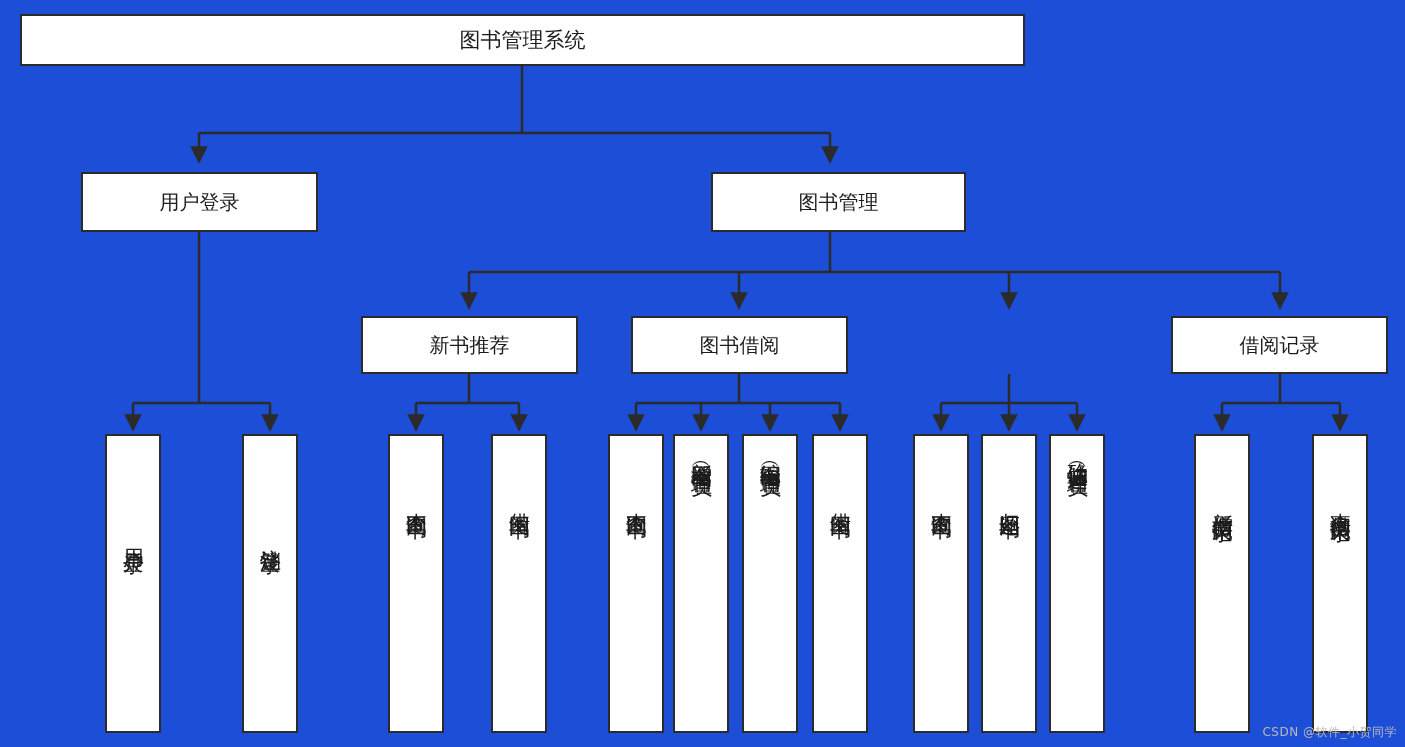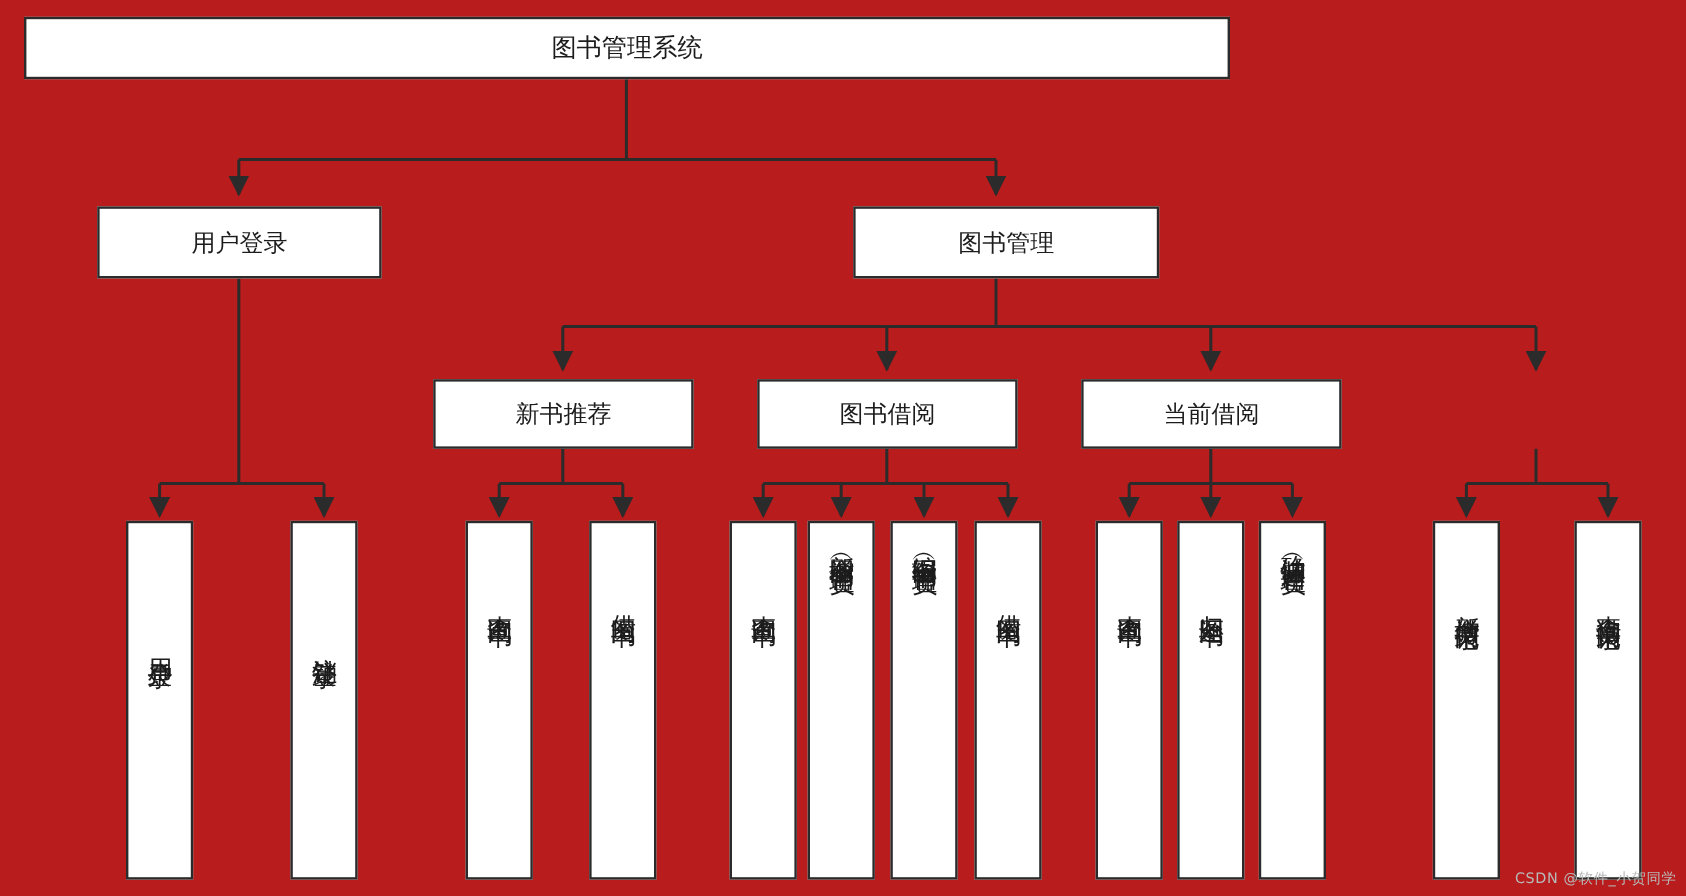--- a/index.html
+++ b/index.html
@@ -10,21 +10,21 @@
   body {
     width: 1405px; height: 747px;
     font-family: "DejaVu Sans", "Liberation Sans", sans-serif;
     overflow: hidden;
     position: relative;
   }
   #canvas {
     position: relative;
     width: 1405px;
     height: 747px;
-    background: #b91c1c;
+    background: #1d4ed8;
   }
   #wires {
     position: absolute;
     left: 0; top: 0;
     width: 1405px; height: 747px;
     pointer-events: none;
   }
   .node {
     position: absolute;
     background: #ffffff;
@@ -136,24 +136,24 @@
   </div>
 
   <div class="node lvl-3" style="left:631px; top:316px; width:217px; height:58px;">
     <span class="nlabel">图书借阅</span>
   </div>
 
   <div class="node lvl-3" style="left:361px; top:316px; width:217px; height:58px;">
     <span class="nlabel">新书推荐</span>
   </div>
 
-  <div class="node lvl-3" style="left:901px; top:316px; width:217px; height:58px;">
-    <span class="nlabel">当前借阅</span>
-  </div>
-
+
+  <div class="node lvl-3" style="left:1171px; top:316px; width:217px; height:58px;">
+    <span class="nlabel">借阅记录</span>
+  </div>
 
   <div class="node leaf lowered" style="left:105px; top:434px; width:56px; height:299px;">
     <span class="nlabel">用户登录</span>
   </div>
 
   <div class="node leaf lowered" style="left:242px; top:434px; width:56px; height:299px;">
     <span class="nlabel">注销登录</span>
   </div>
 
   <div class="node leaf lowered2" style="left:388px; top:434px; width:56px; height:299px;">

